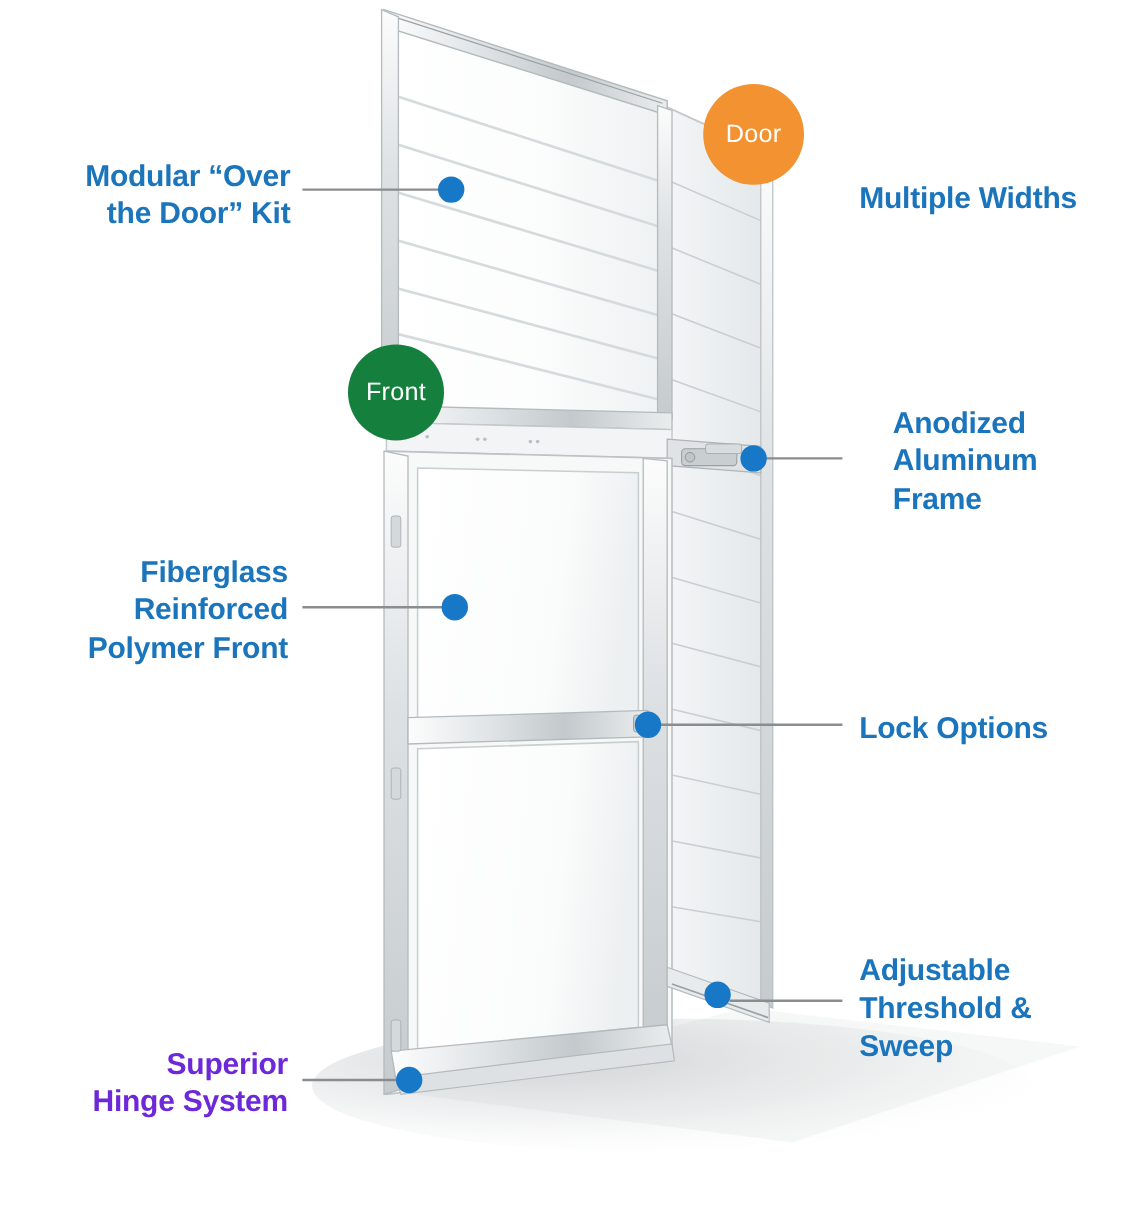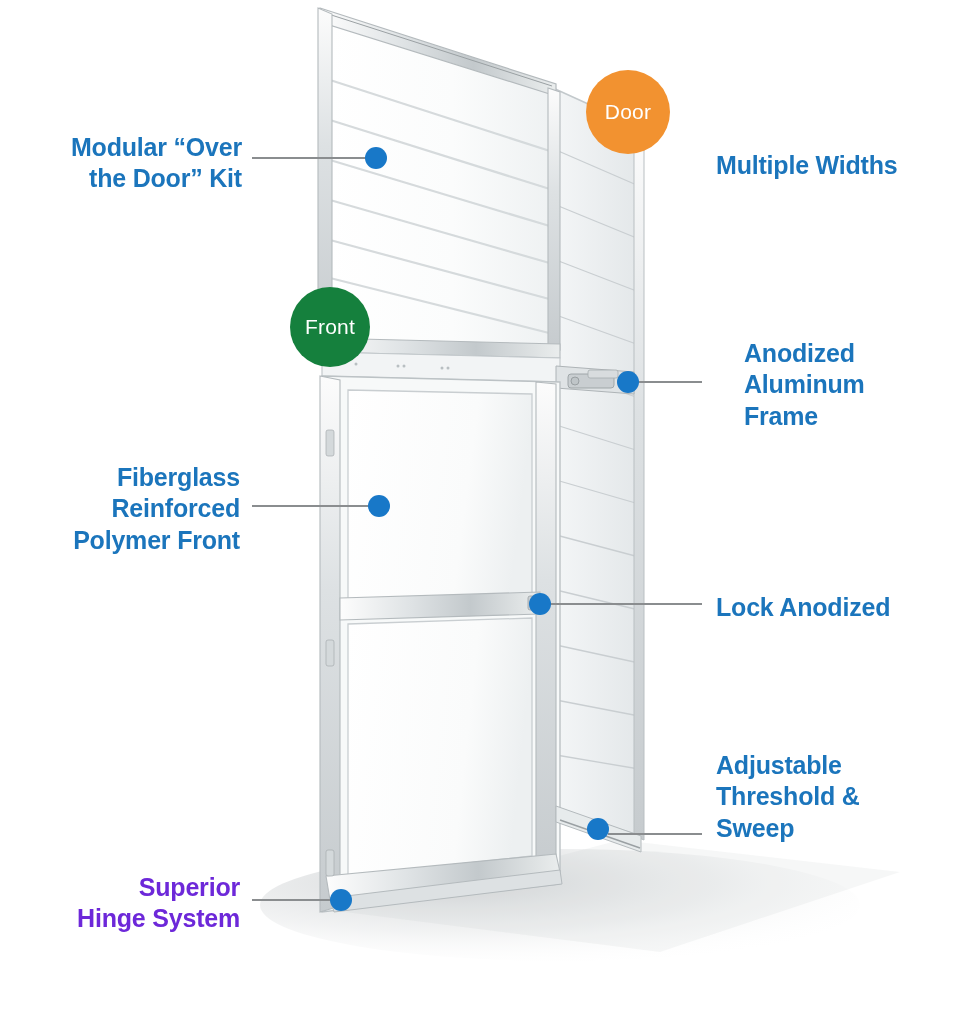--- a/index.html
+++ b/index.html
@@ -188,22 +188,22 @@
   <div id="labels">
       <div class="callout-label left" style="left: 52px; top: 132px; width: 190px; color: rgb(27, 117, 188);">Modular “Over
 the Door” Kit</div>
       <div class="callout-label right" style="left: 716px; top: 150px; width: 220px; color: rgb(27, 117, 188);">Multiple Widths</div>
       <div class="callout-label right" style="left: 716px; top: 338px; width: 200px; color: rgb(27, 117, 188); margin-left: 28px;">Anodized
 Aluminum
 Frame</div>
       <div class="callout-label left" style="left: 48px; top: 462px; width: 192px; color: rgb(27, 117, 188);">Fiberglass
 Reinforced
 Polymer Front</div>
-      <div class="callout-label right" style="left: 716px; top: 592px; width: 200px; color: rgb(27, 117, 188);">Lock Anodized</div>
-      <div class="callout-label right" style="left: 716px; top: 750px; width: 210px; color: rgb(27, 117, 188);">Adjustable
+      <div class="callout-label right" style="left: 716px; top: 592px; width: 200px; color: rgb(27, 117, 188);">Lock Options</div>
+      <div class="callout-label right" style="left: 716px; top: 794px; width: 210px; color: rgb(27, 117, 188);">Adjustable
 Threshold &amp;
 Sweep</div>
       <div class="callout-label left" style="left: 60px; top: 872px; width: 180px; color: #6d28d9;">Superior
 Hinge System</div>
     </div>
 
   <div id="badges">
       <div class="badge" style="left: 586px; top: 70px; width: 84px; height: 84px; background: rgb(242, 146, 48); color: rgb(255, 255, 255);">Door</div>
       <div class="badge" style="left: 290px; top: 287px; width: 80px; height: 80px; background: #15803d; color: rgb(255, 255, 255);">Front</div>
     </div>

